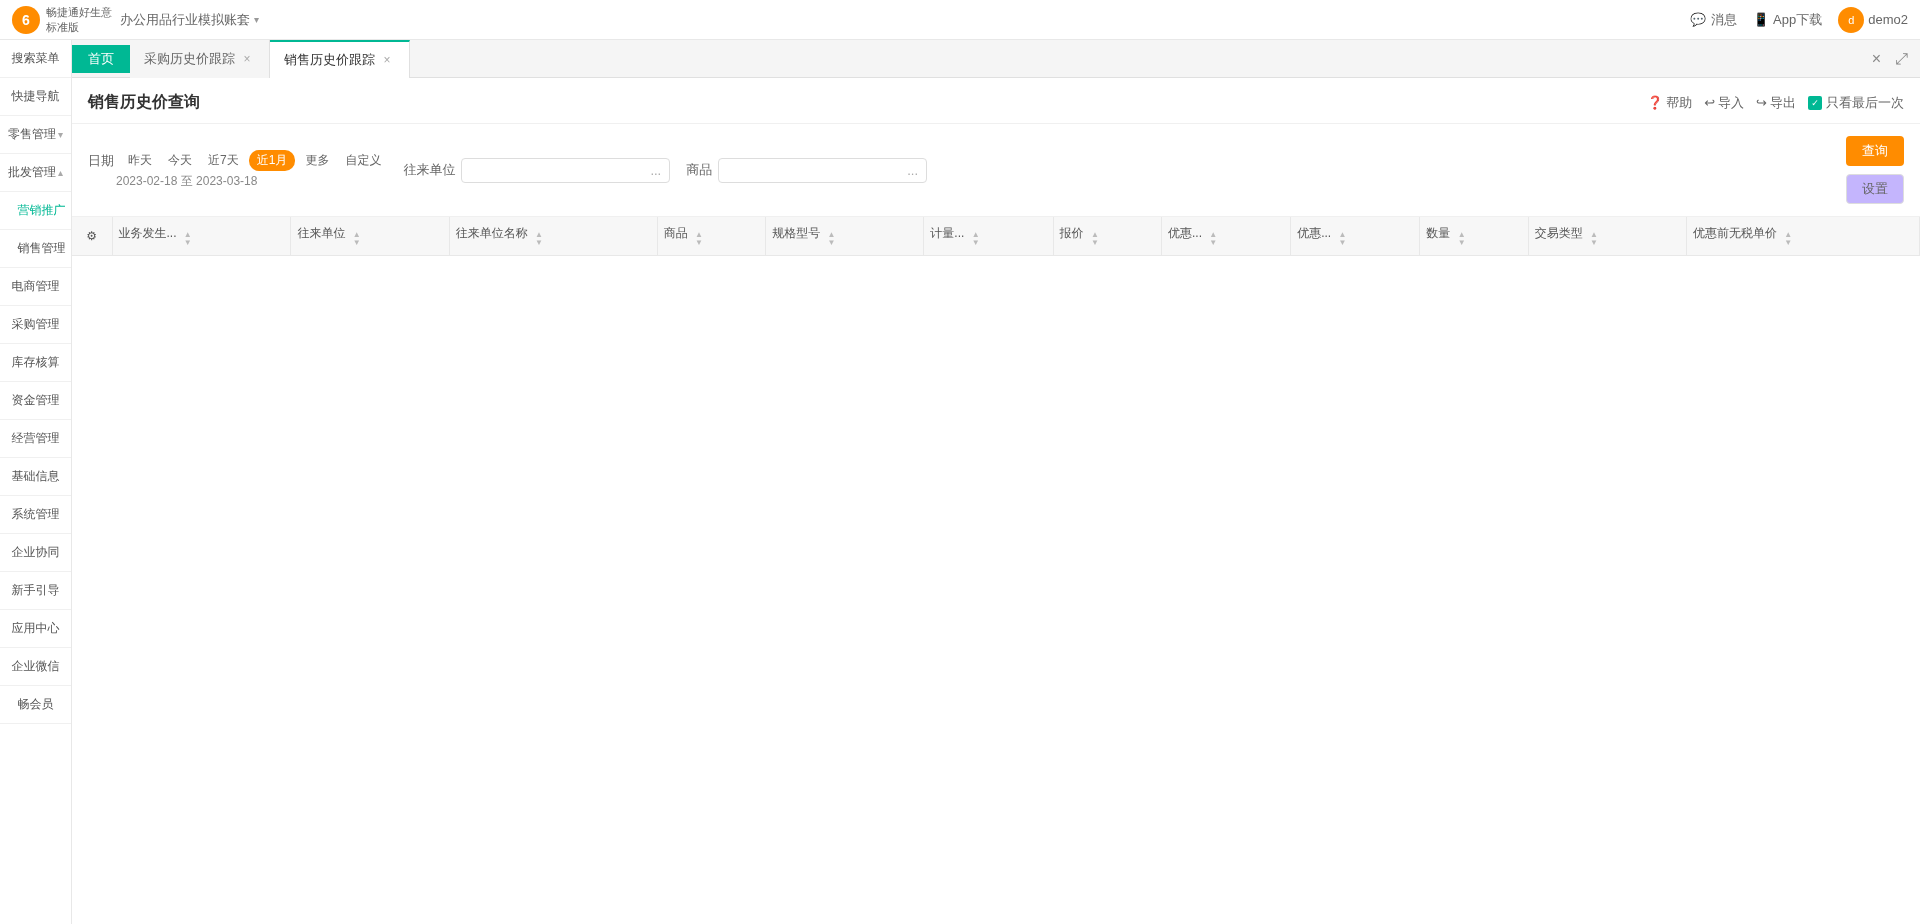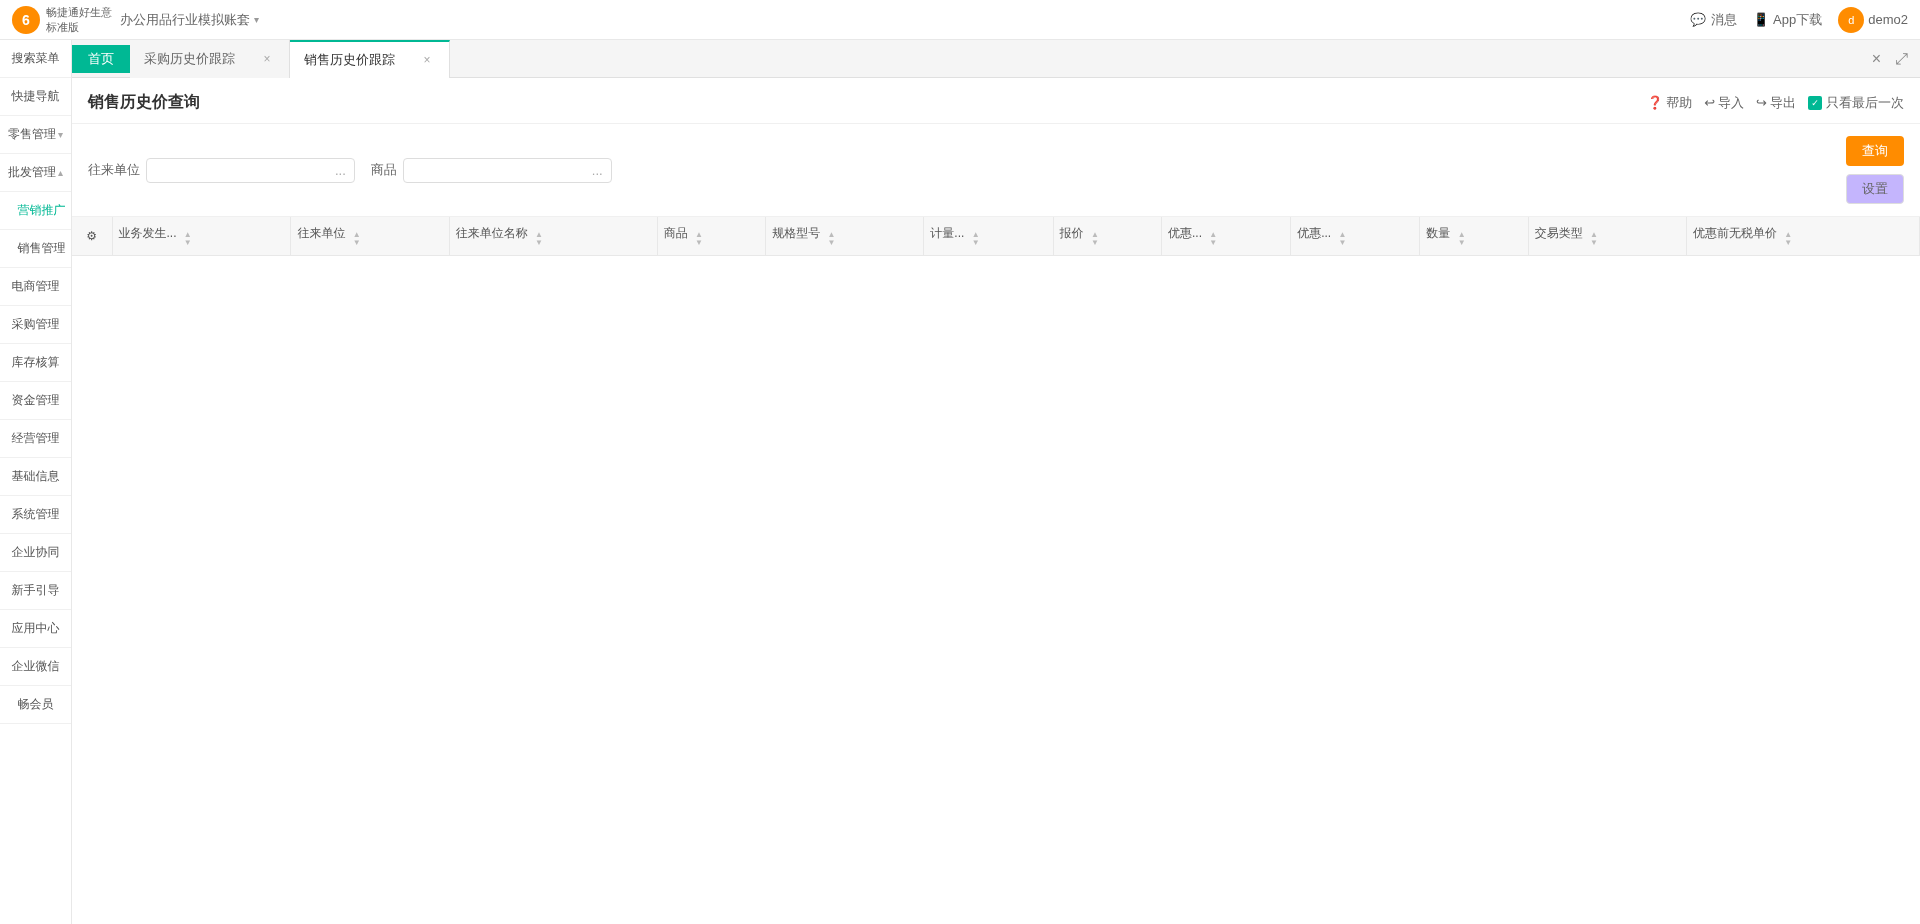--- a/index.html
+++ b/index.html
@@ -27,21 +27,21 @@
     .sidebar { width: 72px; background: #fff; border-right: 1px solid #e8e8e8; display: flex; flex-direction: column; overflow-y: auto; flex-shrink: 0; }
     .sidebar-item { padding: 10px 4px; text-align: center; cursor: pointer; color: #555; font-size: 12px; border-bottom: 1px solid #f0f0f0; display: flex; align-items: center; justify-content: center; position: relative; }
     .sidebar-item .arrow { font-size: 10px; margin-left: 2px; color: #aaa; }
     .sidebar-item.has-sub { justify-content: center; }
 
     
     .content-area { flex: 1; display: flex; flex-direction: column; overflow: hidden; }
 
     
     .tab-bar { display: flex; align-items: center; background: #f5f5f5; border-bottom: 1px solid #e0e0e0; height: 38px; flex-shrink: 0; }
-    .tab { display: flex; align-items: center; padding: 0 14px; height: 38px; cursor: pointer; font-size: 13px; color: #666; border-right: 1px solid #e0e0e0; gap: 24px; background: #f5f5f5; }
+    .tab { display: flex; align-items: center; padding: 0 14px; height: 38px; cursor: pointer; font-size: 13px; color: #666; border-right: 1px solid #e0e0e0; gap: 4px; background: #f5f5f5; }
     .tab.active { background: #fff; color: #333; border-top: 2px solid #00b894; }
     .tab-close { font-size: 12px; color: #aaa; width: 16px; height: 16px; border-radius: 50%; display: flex; align-items: center; justify-content: center; cursor: pointer; }
     .tab-home { background: #00b894; color: #fff; font-size: 13px; padding: 0 16px; height: 28px; display: flex; align-items: center; cursor: pointer; }
     .tab-actions { margin-left: auto; display: flex; align-items: center; padding-right: 8px; gap: 6px; }
     .tab-action-btn { cursor: pointer; color: #888; font-size: 16px; padding: 4px; }
 
     
     .page-content { flex: 1; overflow: auto; background: #fff; padding: 0; }
 
     
@@ -225,20 +225,34 @@
               <span>导出</span>
             </span>
             <label class="checkbox-label">
               <div class="checkbox-teal">✓</div>
               <span>只看最后一次</span>
             </label>
           </div>
         </div>
 
         <div class="search-area">
+          <div class="search-group-col">
+            <div style="display:flex;align-items:center;gap:8px;">
+              <span class="search-label">日期</span>
+              <div class="date-filters">
+                <span class="date-btn">昨天</span>
+                <span class="date-btn">今天</span>
+                <span class="date-btn">近7天</span>
+                <span class="date-btn active">近1月</span>
+                <span class="date-btn">更多</span>
+                <span class="date-btn">自定义</span>
+              </div>
+            </div>
+            <div class="date-range" style="margin-left:28px;">2023-02-18 至 2023-03-18</div>
+          </div>
 
           <div class="search-group">
             <span class="search-label">往来单位</span>
             <div class="search-input-box">
               <input type="text" style="">
               <span class="search-input-dots">...</span>
             </div>
           </div>
 
           <div class="search-group">

